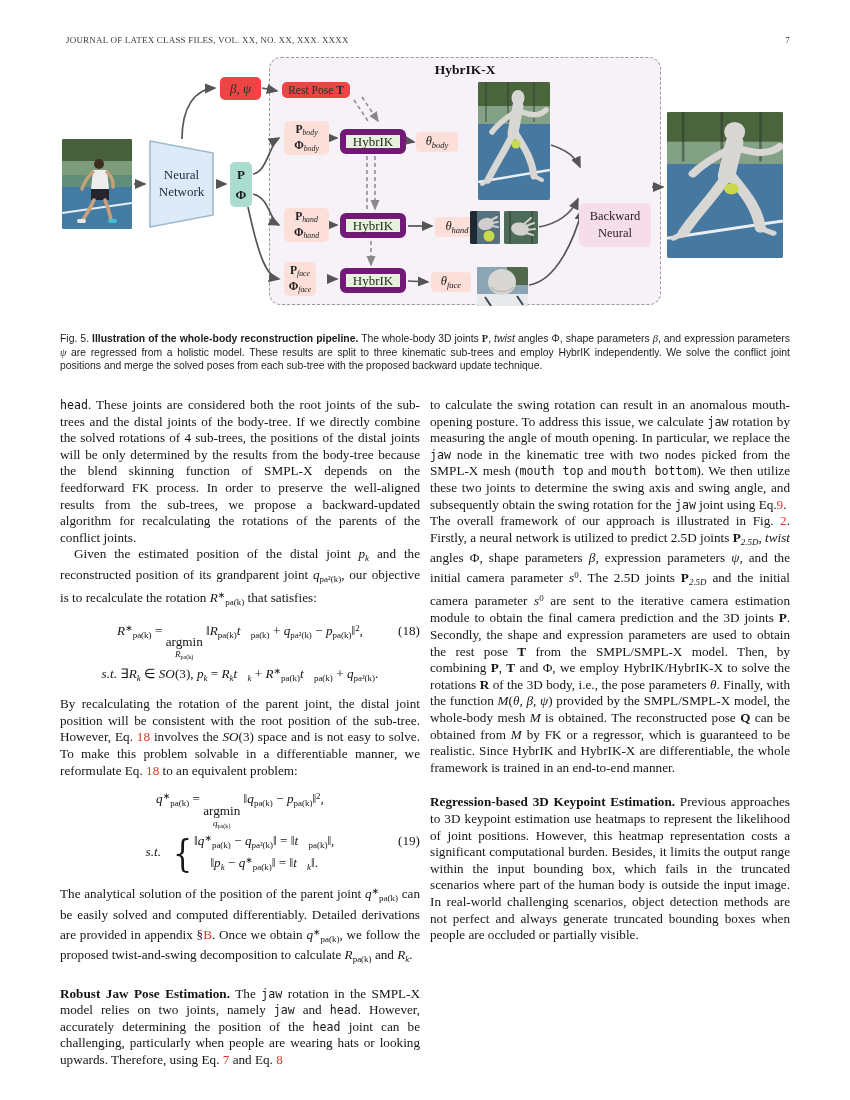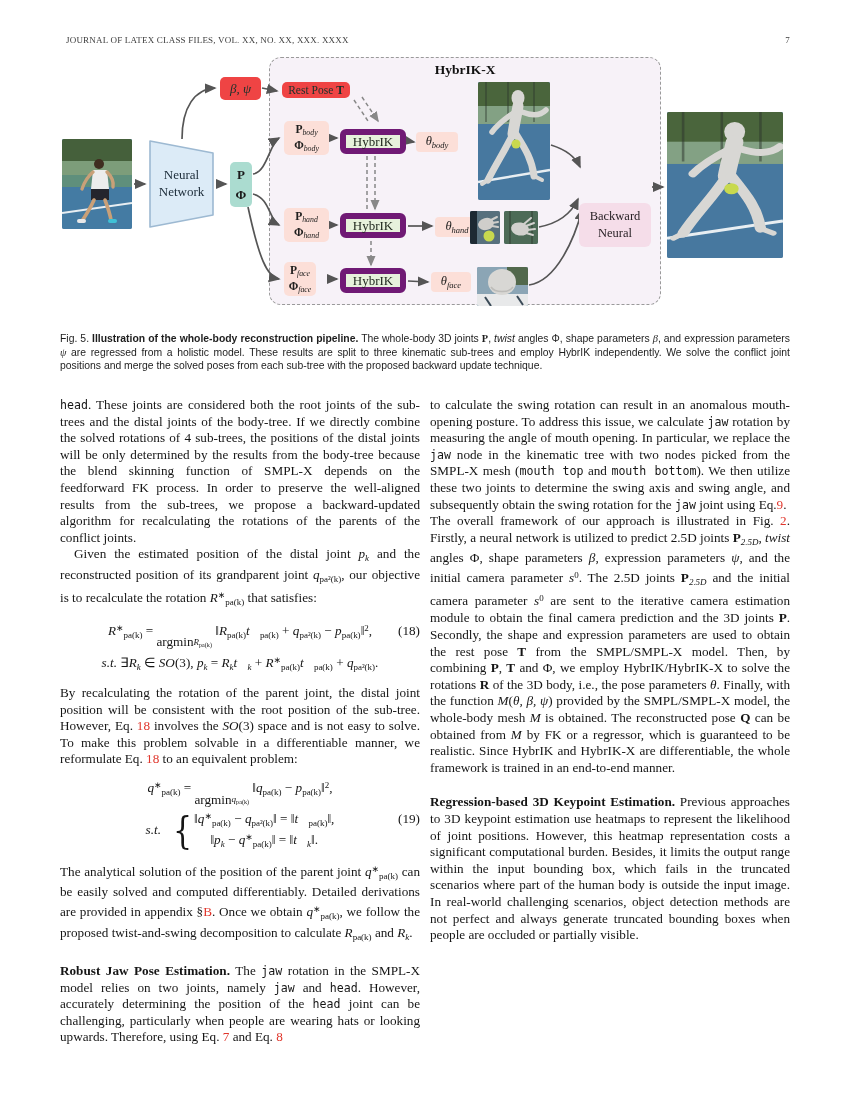--- a/index.html
+++ b/index.html
@@ -85,21 +85,21 @@
     margin:15px 0 10px;text-align:left;
   }
   .subsection .sec-num{margin-right:13px;}
   
   .it{font-style:italic;}
   .bf{font-weight:bold;}
   .tt{font-family:"DejaVu Sans Mono",monospace;font-size:.88em;}
   .red{color:#e0362c;}
   .sub{font-size:.68em;vertical-align:-.3em;letter-spacing:0;}
   .sup{font-size:.68em;vertical-align:.5em;}
-  .mstack{display:inline-flex;flex-direction:row;align-items:center;
+  .mstack{display:inline-flex;flex-direction:column;align-items:center;
     vertical-align:-.85em;line-height:1.05;}
   .mbot{font-size:9px;margin-top:1px;}
   
   .equation{position:relative;margin:9px 0;text-align:center;font-size:13.2px;}
   .eq-num{position:absolute;right:0;top:3px;font-style:normal;}
   .eq-line2{margin-top:3px;}
   .cases-row{display:flex;justify-content:center;align-items:center;margin-top:2px;position:relative;}
   .st{font-style:italic;margin-right:12px;}
   .brace{font-family:"DejaVu Serif",serif;font-size:30px;font-weight:300;
     display:inline-block;transform:scaleY(1.25);margin-right:2px;line-height:1;}

